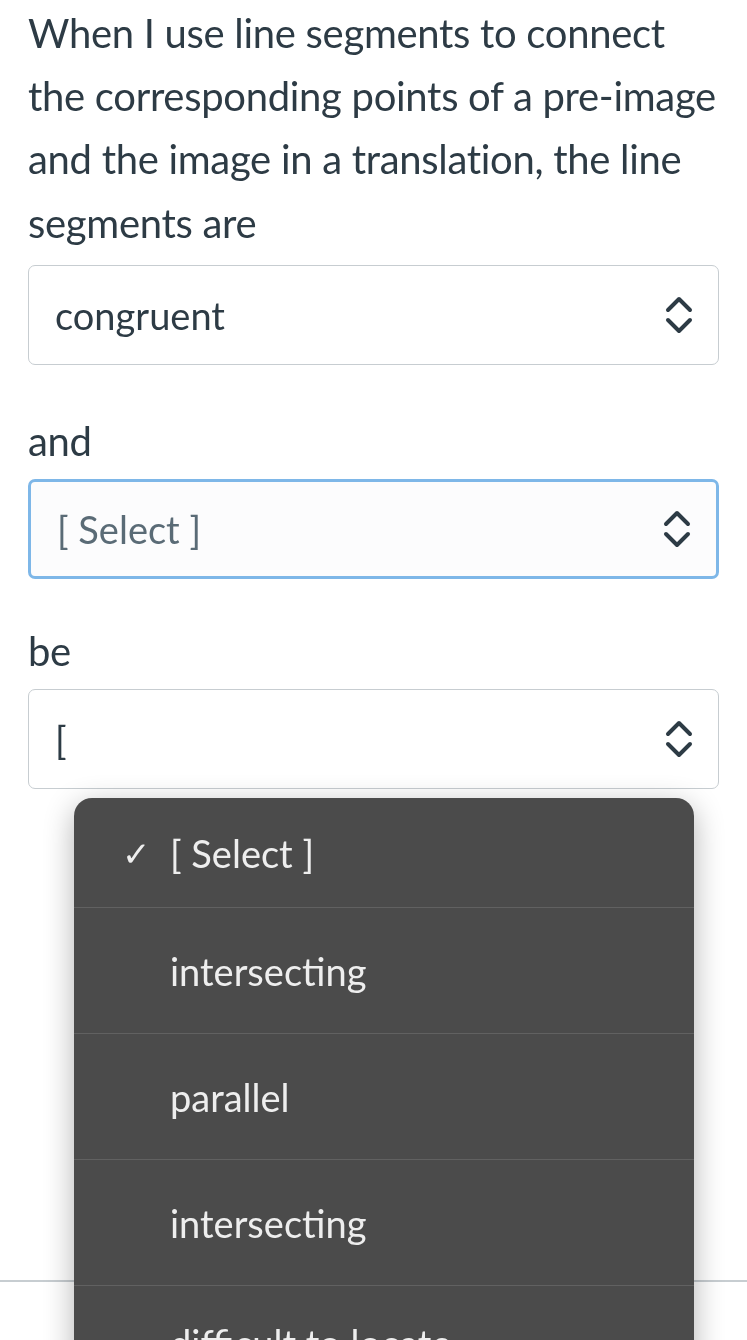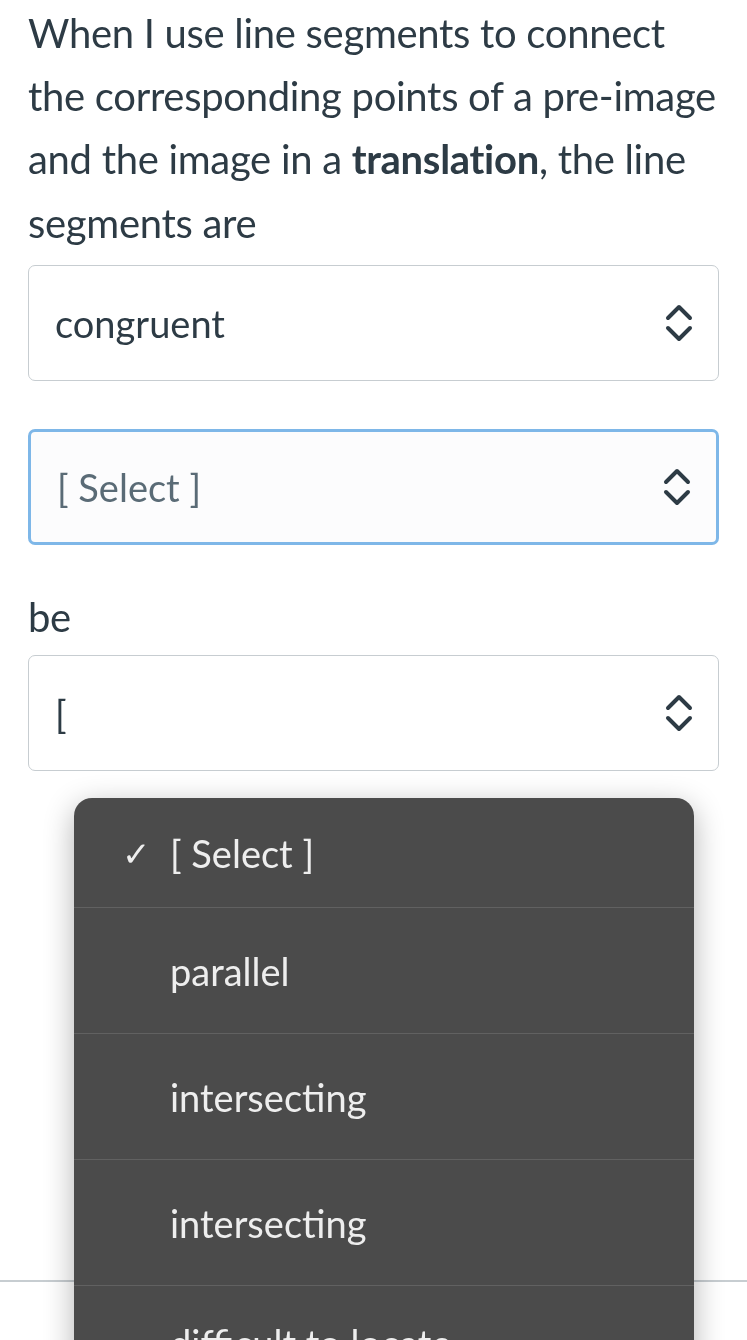--- a/index.html
+++ b/index.html
@@ -20,31 +20,31 @@
     }
     .question-text {
       font-size: 40px;
       line-height: 1.58;
       color: #2d3b45;
       font-weight: 400;
       letter-spacing: -0.3px;
       padding-top: 2px;
     }
     .question-text .bold {
-      font-weight: 700;
+      font-weight: 400;
       text-align: right;
     }
     .select-wrapper {
       position: relative;
       margin-top: 10px;
       margin-bottom: 48px;
     }
     .select-box {
       width: 100%;
-      height: 116px;
+      height: 100px;
       border: 1.5px solid #c7cdd1;
       border-radius: 7px;
       background: #ffffff;
       display: flex;
       align-items: center;
       padding: 0 26px;
       font-size: 38px;
       color: #2d3b45;
       position: relative;
       cursor: pointer;
@@ -135,20 +135,21 @@
       <span>congruent</span>
       <span class="select-arrow">
         <svg width="30" height="38" viewBox="0 0 30 38" fill="none">
           <path d="M4 14 L15 3 L26 14" stroke="#2d3b45" stroke-width="4" stroke-linecap="round" stroke-linejoin="round" fill="none"></path>
           <path d="M4 24 L15 35 L26 24" stroke="#2d3b45" stroke-width="4" stroke-linecap="round" stroke-linejoin="round" fill="none"></path>
         </svg>
       </span>
     </div>
   </div>
 
+  <div class="connector-text">and</div>
 
   <div class="select-wrapper" style="margin-bottom:36px;">
     <div class="select-box focused">
       <span>[ Select ]</span>
       <span class="select-arrow">
         <svg width="30" height="38" viewBox="0 0 30 38" fill="none">
           <path d="M4 14 L15 3 L26 14" stroke="#2d3b45" stroke-width="4" stroke-linecap="round" stroke-linejoin="round" fill="none"></path>
           <path d="M4 24 L15 35 L26 24" stroke="#2d3b45" stroke-width="4" stroke-linecap="round" stroke-linejoin="round" fill="none"></path>
         </svg>
       </span>
@@ -171,24 +172,24 @@
 </div>
 
 <div class="bottom-line"></div>
 
 <div class="dropdown-menu">
   <div class="dropdown-item">
     <span class="check">✓</span>
     <span>[ Select ]</span>
   </div>
   <div class="dropdown-item no-check">
-    <span>parallel</span>
+    <span>intersecting</span>
   </div>
   <div class="dropdown-item no-check">
-    <span>intersecting</span>
+    <span>parallel</span>
   </div>
   <div class="dropdown-item no-check">
     <span>intersecting</span>
   </div>
   <div class="dropdown-item no-check">
     <span>difficult to locate</span>
   </div>
 </div>
 
 </body></html>

